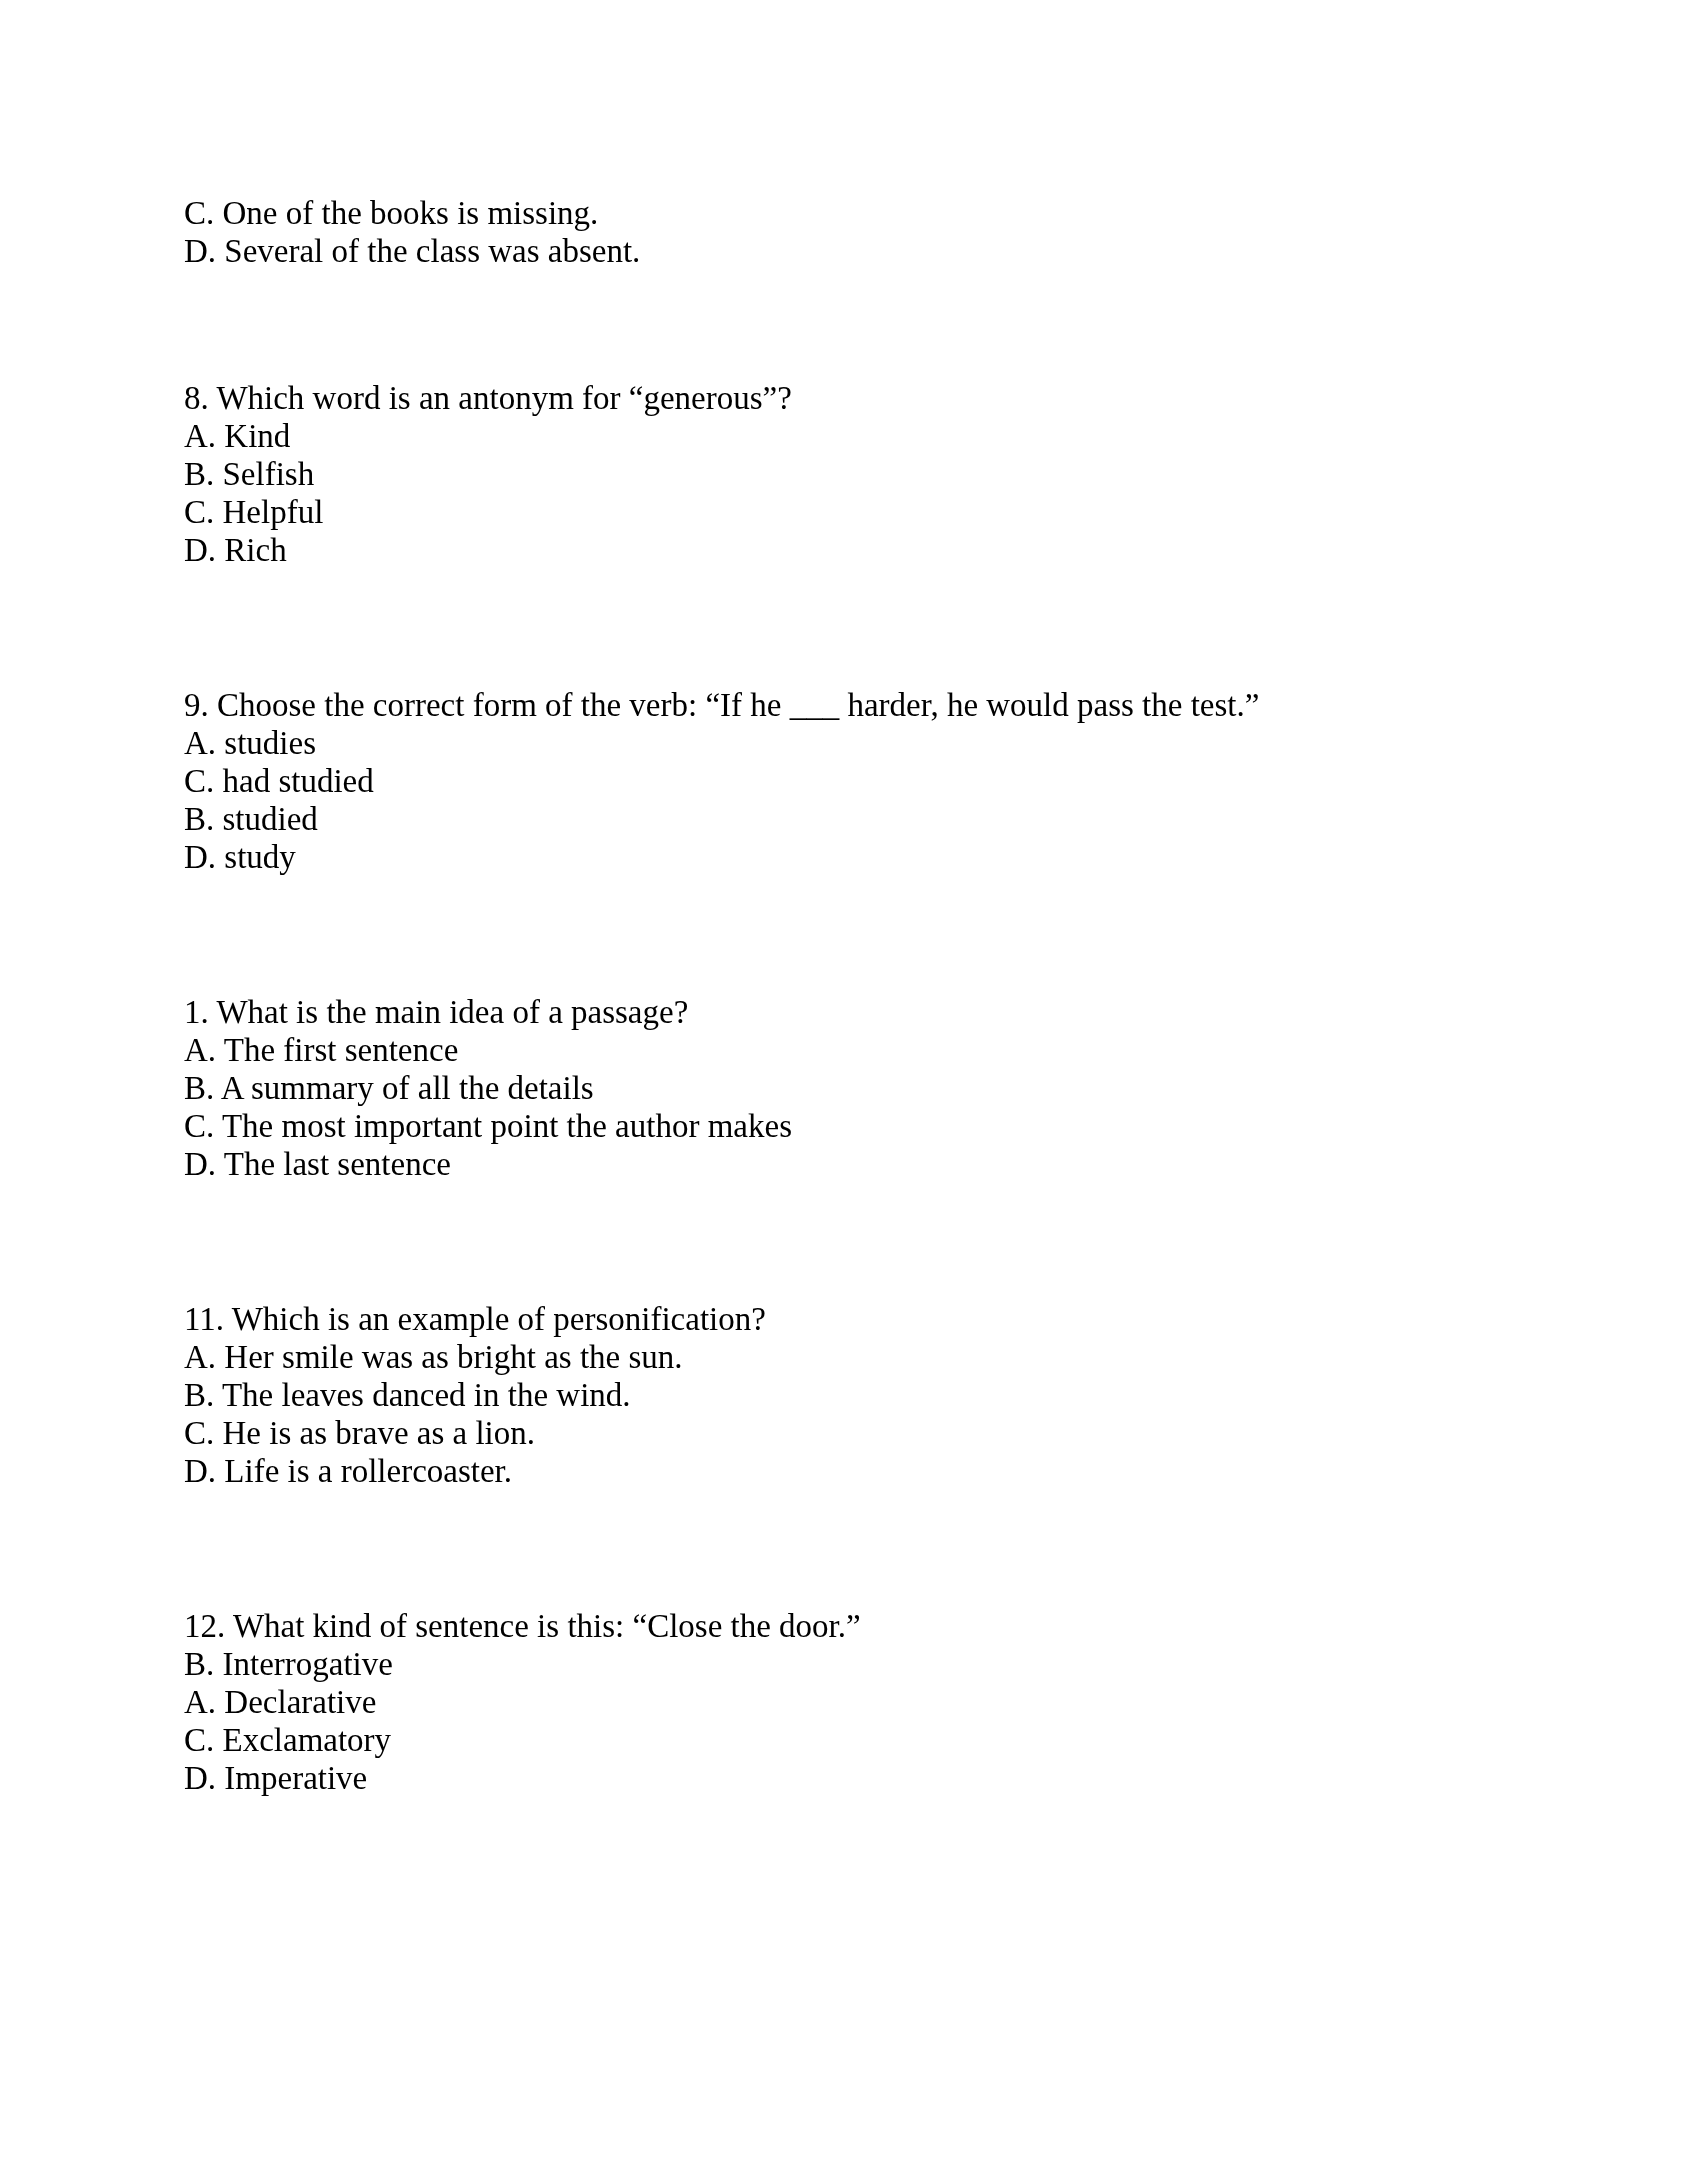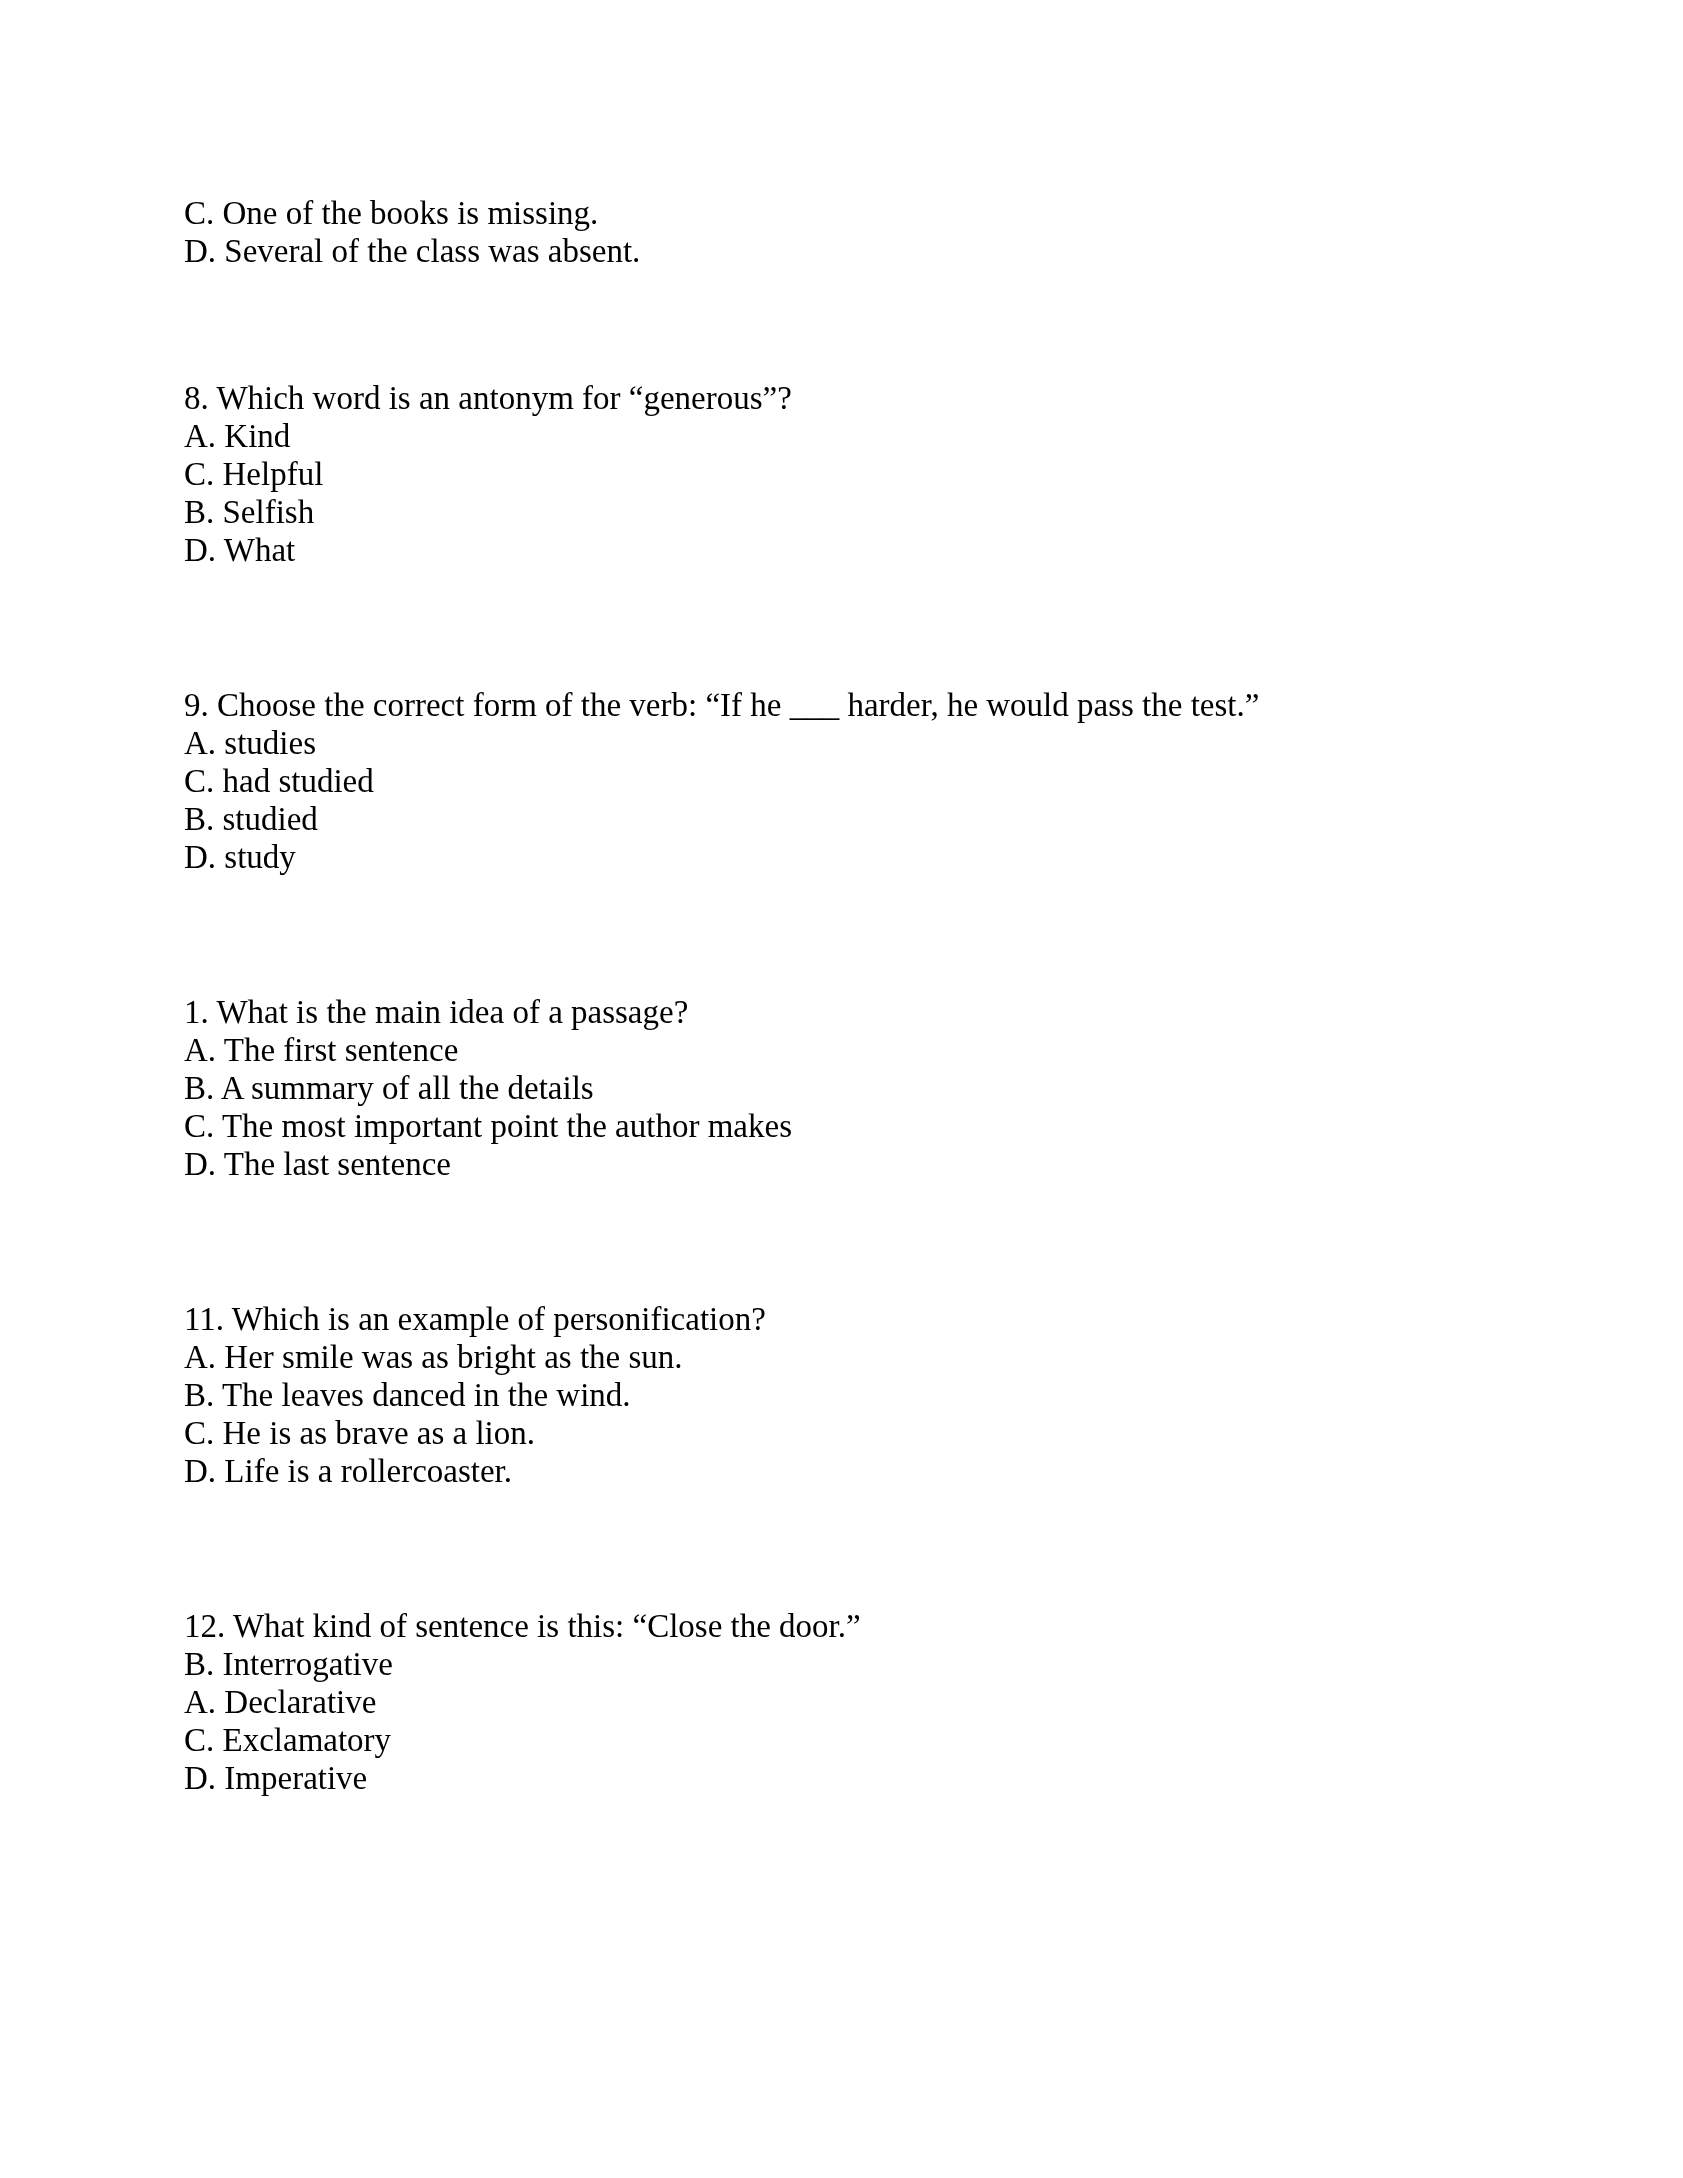--- a/index.html
+++ b/index.html
@@ -49,23 +49,23 @@
   <div class="content">
 
     <div class="block continuation">
       <p class="line">C. One of the books is missing.</p>
       <p class="line">D. Several of the class was absent.</p>
     </div>
 
     <div class="block">
       <p class="line stem">8. Which word is an antonym for “generous”?</p>
       <p class="line">A. Kind</p>
+      <p class="line">B. Selfish</p>
       <p class="line">C. Helpful</p>
-      <p class="line">B. Selfish</p>
-      <p class="line">D. What</p>
+      <p class="line">D. Rich</p>
     </div>
 
     <div class="block">
       <p class="line stem">9. Choose the correct form of the verb: “If he ___ harder, he would pass the test.”</p>
       <p class="line">A. studies</p>
       <p class="line">C. had studied</p>
       <p class="line">B. studied</p>
       <p class="line">D. study</p>
     </div>
 

